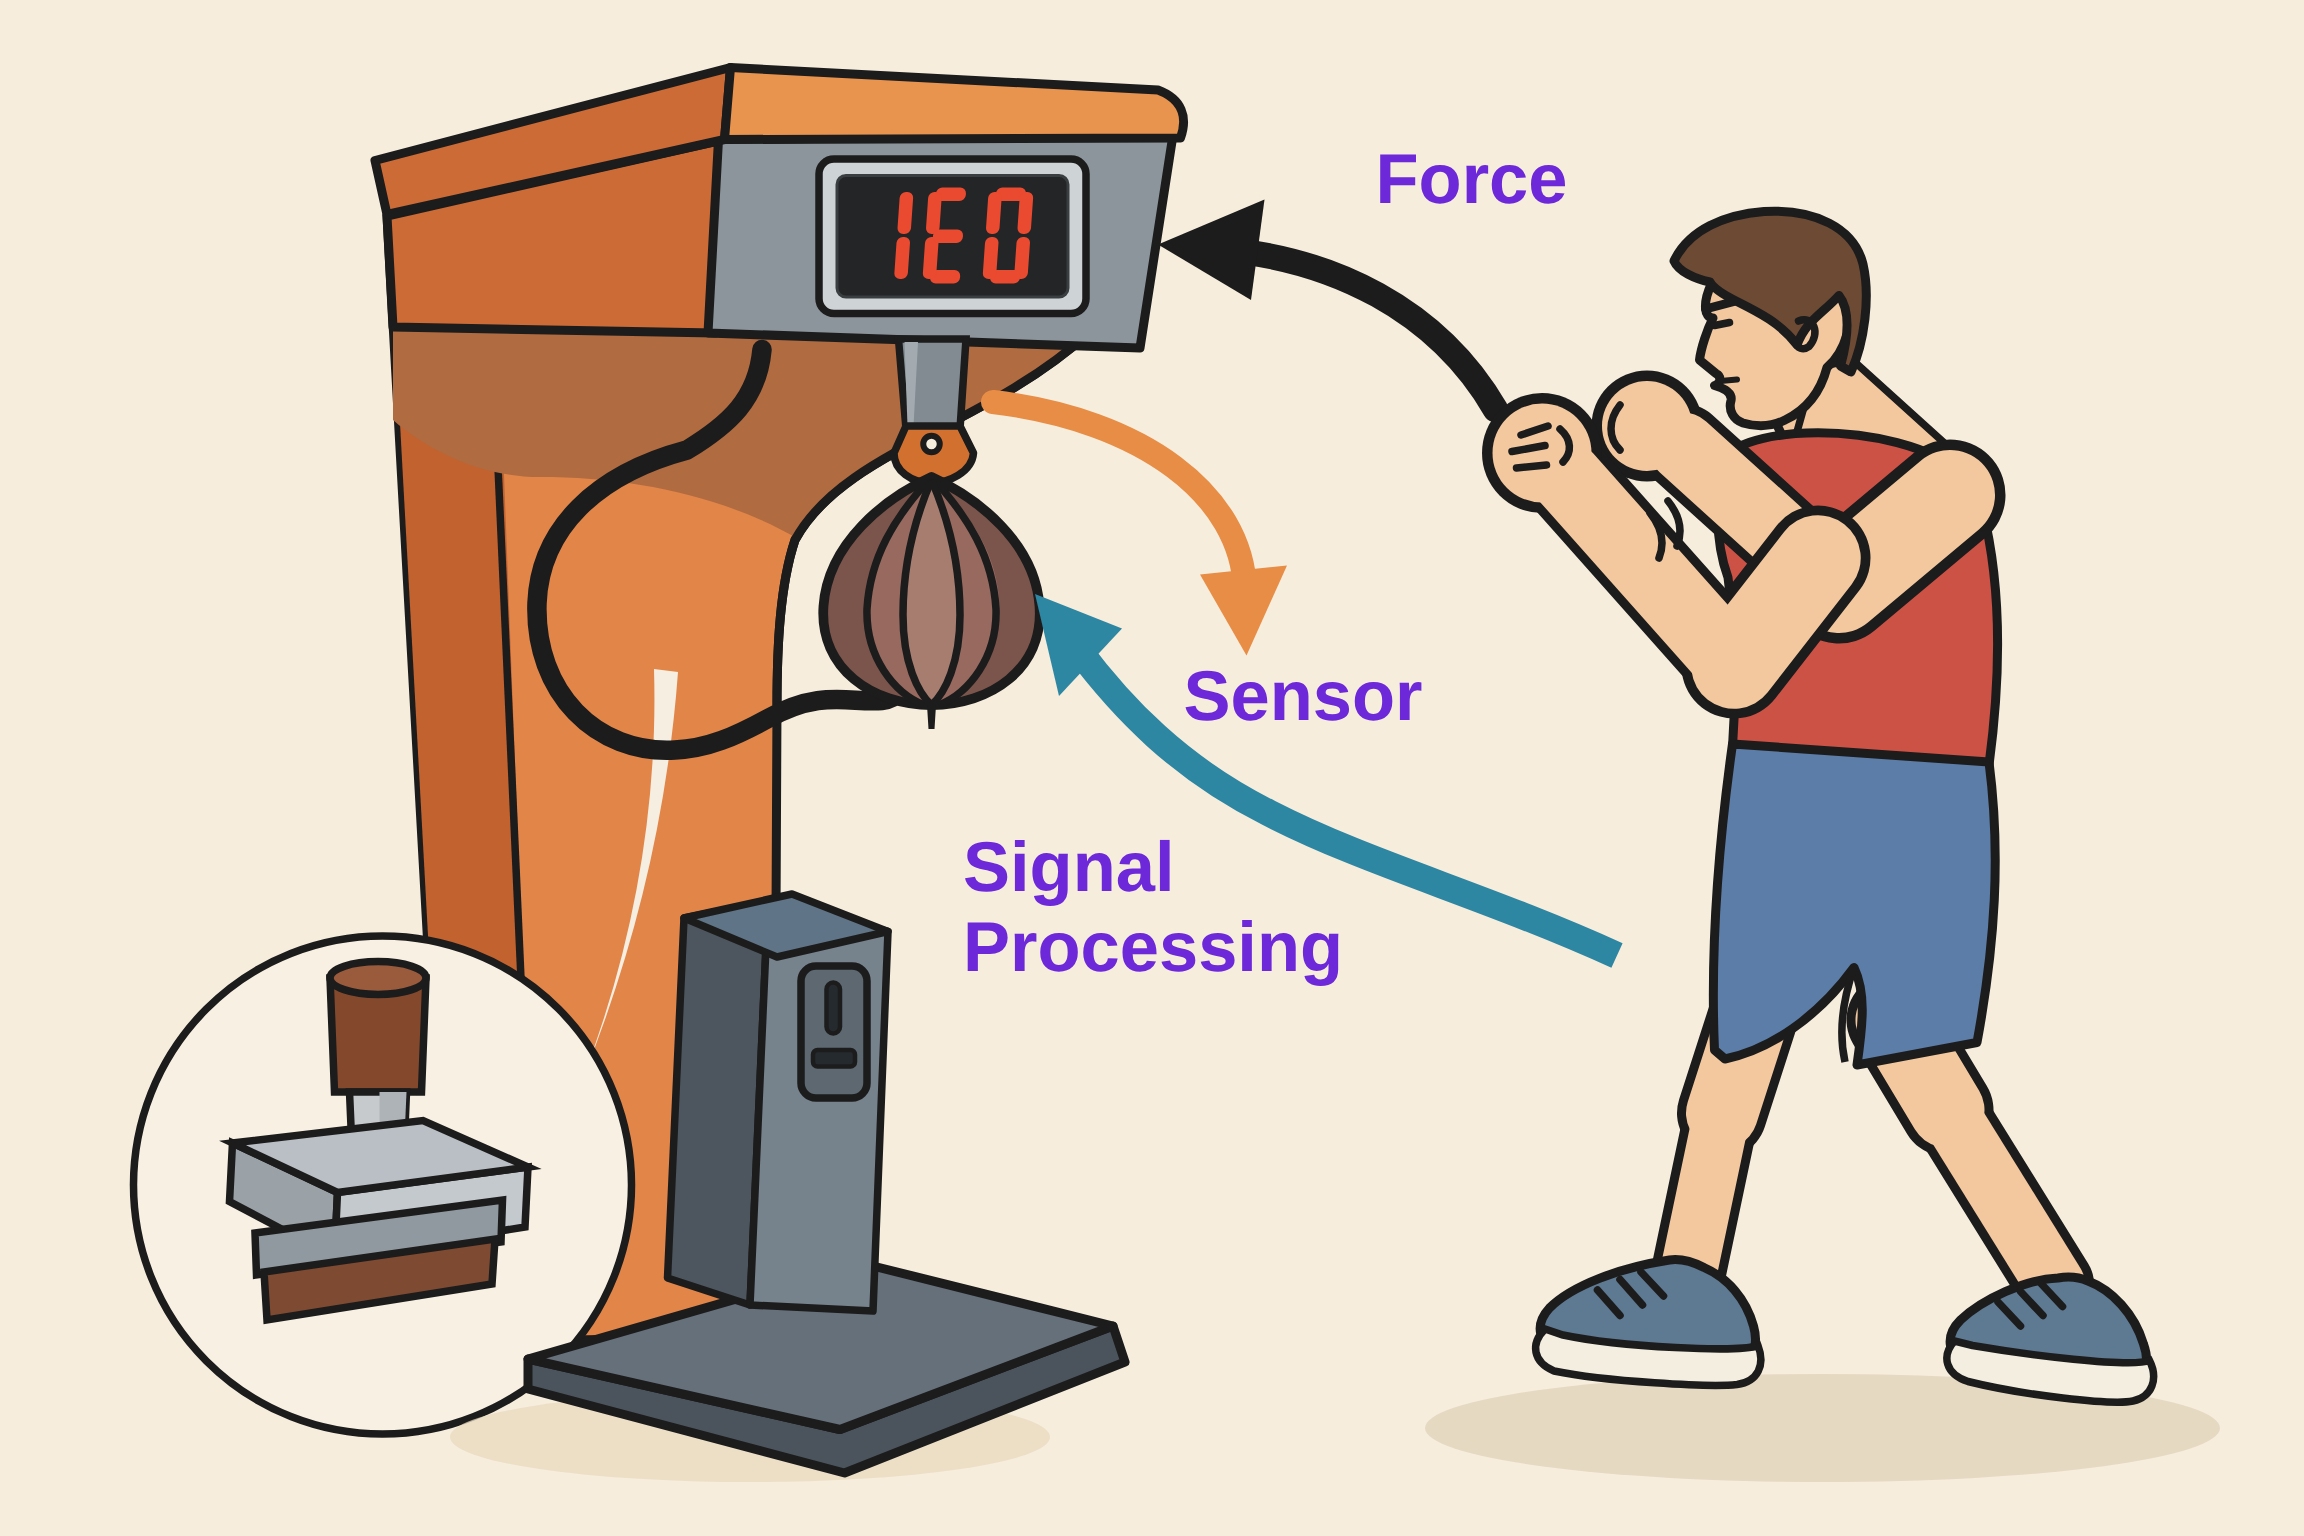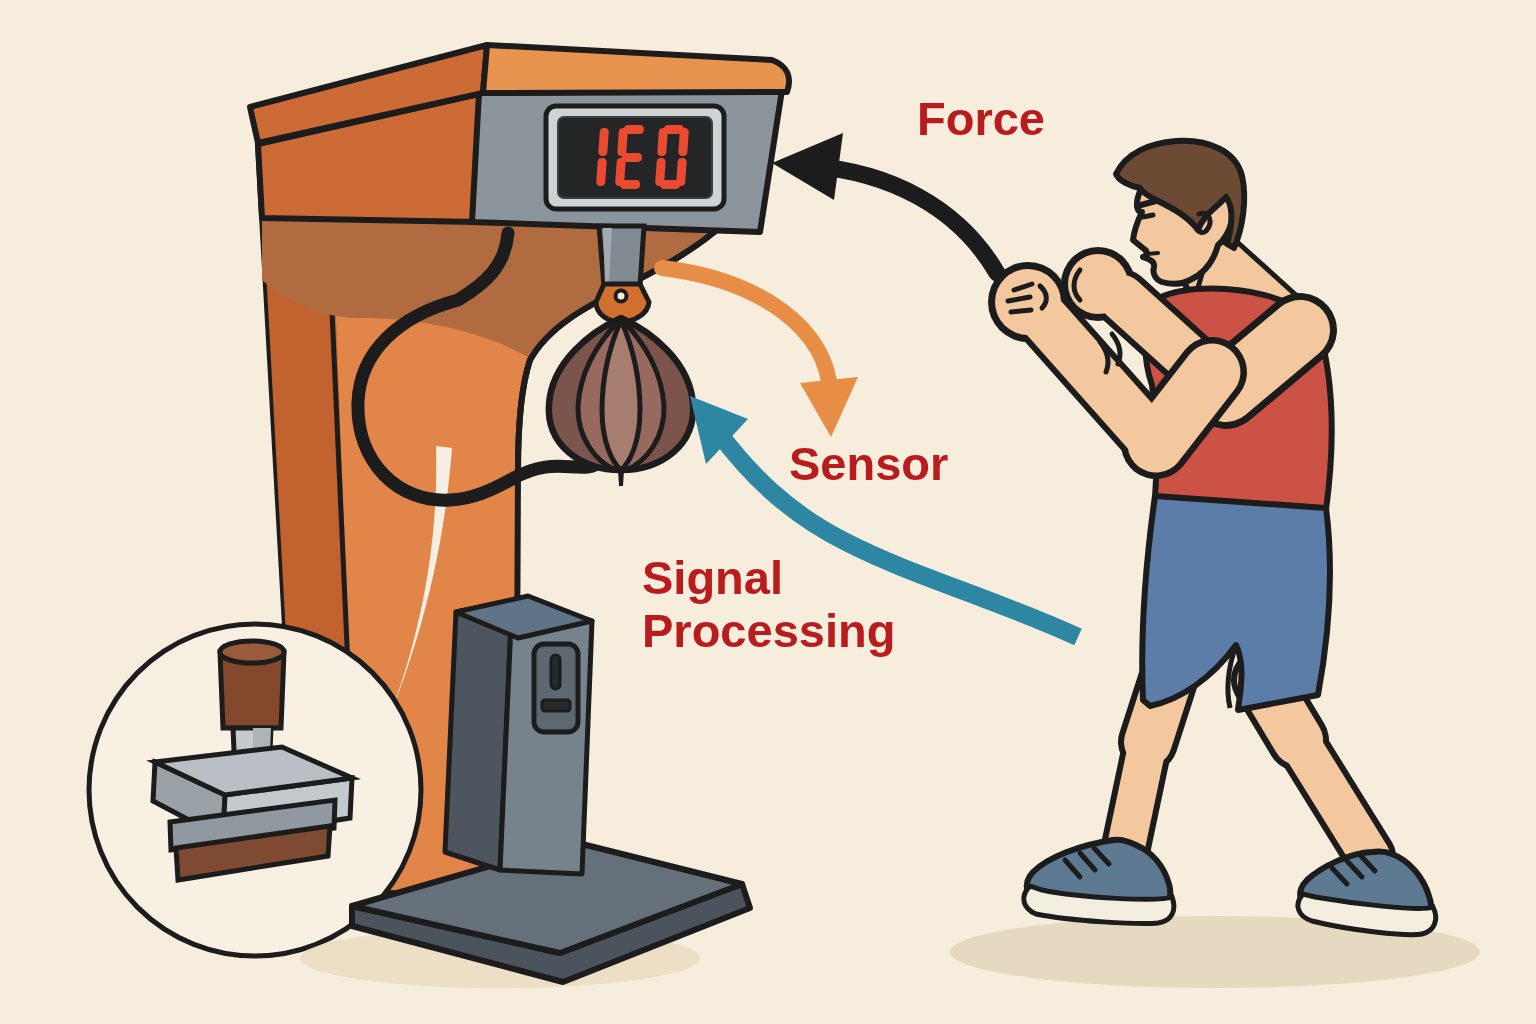--- a/index.html
+++ b/index.html
@@ -8,21 +8,21 @@
     width:1536px;height:1024px;
     background:#f6eddd;
     overflow:hidden;
     font-family:"Liberation Sans", sans-serif;
   }
   #artwork{position:absolute;left:0;top:0;width:1536px;height:1024px;}
   .label{
     position:absolute;
     font-weight:bold;
     font-size:47px;
-    color:#b91c1c;
+    color:#6d28d9;
     letter-spacing:0px;
     line-height:53px;
     white-space:nowrap;
   }
   #force-label{left:917px;top:92px;}
   #sensor-label{left:789px;top:437px;}
   #signal-label{left:642px;top:551px;}
   
   #led-display{
     position:absolute;left:577px;top:125px;width:112px;height:64px;

